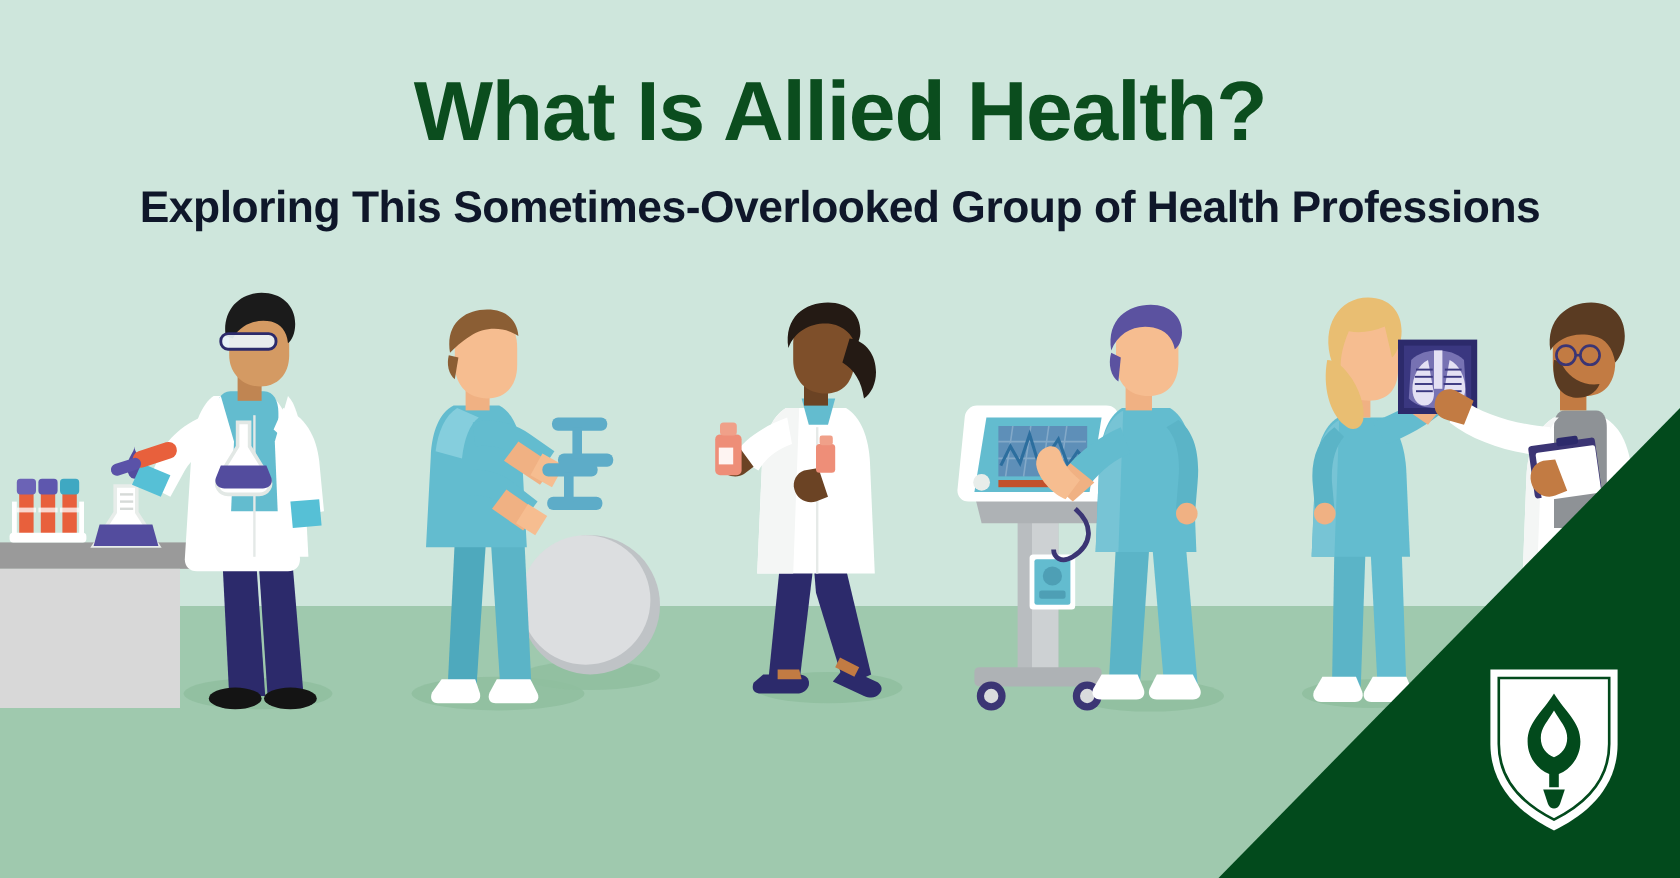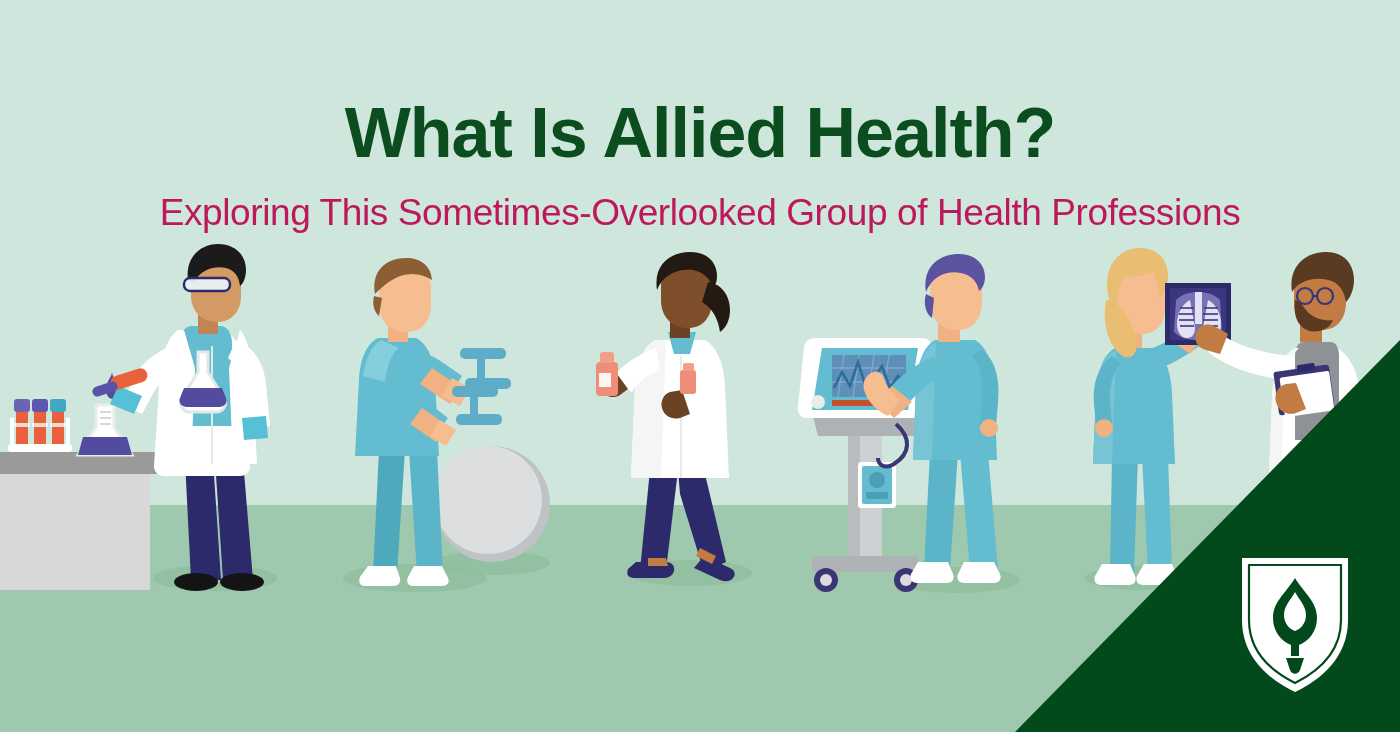--- a/index.html
+++ b/index.html
@@ -14,27 +14,27 @@
     position:relative;
     width:1400px; height:732px;
     background:#CEE6DC;
     overflow:hidden;
   }
   
   .bg-wall { position:absolute; left:0; top:0; width:1400px; height:505px; background:#CEE6DC; }
   .bg-floor { position:absolute; left:0; top:505px; width:1400px; height:227px; background:#9FC9AE; }
 
   
-  .headings { position:absolute; left:0; top:0; width:1400px; text-align:center; z-index:6;margin-top:40px; }
+  .headings { position:absolute; left:0; top:0; width:1400px; text-align:center; z-index:6; }
   .title {
     font-size:70px; font-weight:bold; color:#0B4D1E;
     letter-spacing:-1px; line-height:1.0; margin-top:58px;
   }
   .subtitle {
-    font-size:37px; font-weight:normal; color:#be185d;
+    font-size:37px; font-weight:bold; color:#0f172a;
     letter-spacing:-0.4px; line-height:1.0; margin-top:26px;
   }
 
   
   .corner-wedge {
     position:absolute; left:0; top:0; width:1400px; height:732px;
     z-index:8; pointer-events:none;
   }
   .logo-shield { position:absolute; left:1236px; top:552px; width:118px; height:142px; z-index:9; }
 

